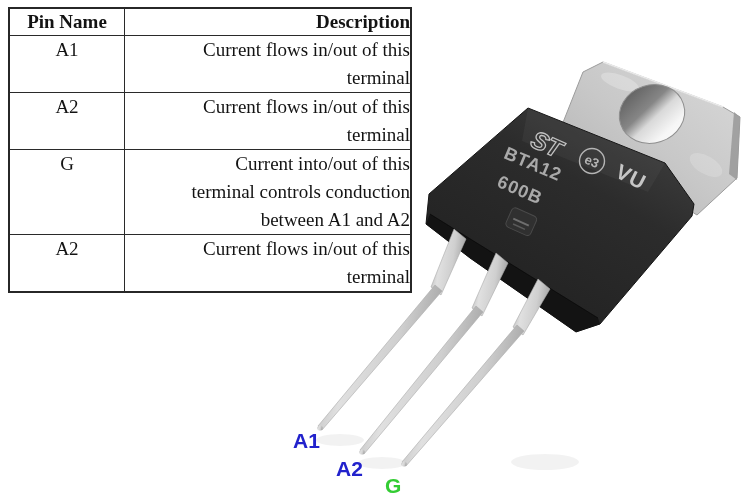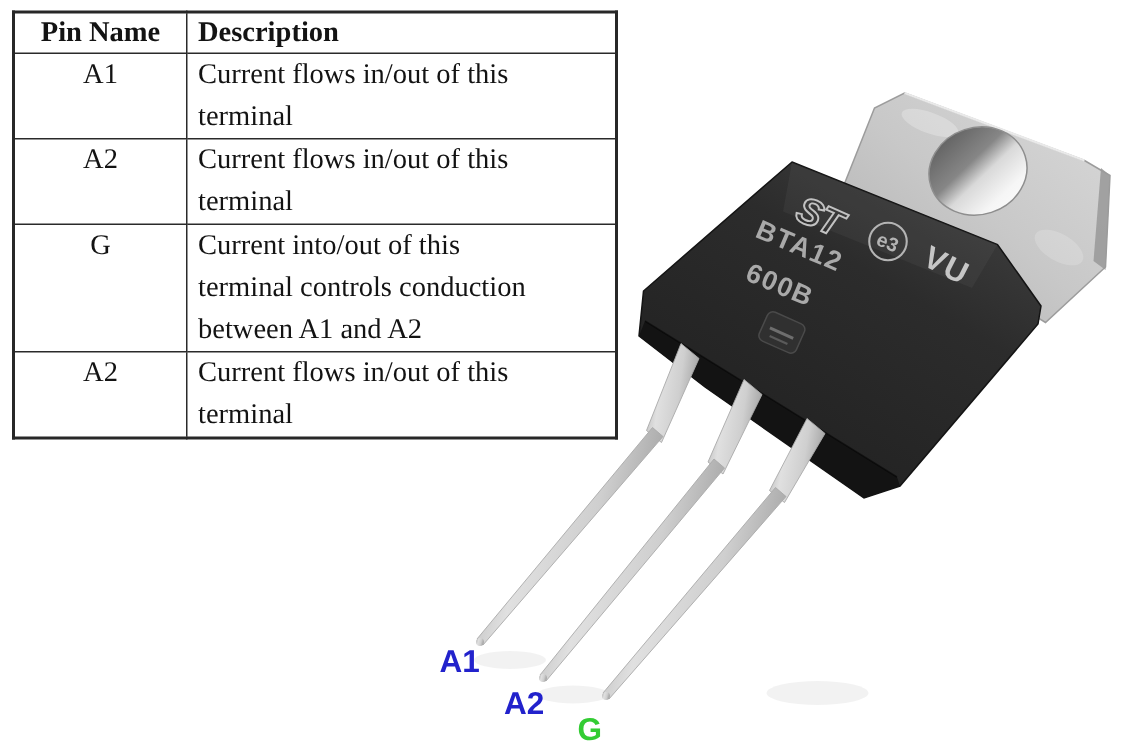--- a/index.html
+++ b/index.html
@@ -4,21 +4,21 @@
 <style>
   html,body{margin:0;padding:0;background:#fff;}
   .stage{position:relative;width:750px;height:500px;background:#ffffff;overflow:hidden;
          font-family:"Liberation Serif",serif;}
   .pin-table{position:absolute;left:8px;top:7px;width:404px;border-collapse:collapse;
              table-layout:fixed;border:2px solid #272727;}
   .pin-table th,.pin-table td{border:1.6px solid #2a2a2a;font-size:19px;line-height:28px;
              color:#131313;vertical-align:top;padding:0;background:#fff;}
   .pin-table th{height:26px;line-height:25px;font-weight:bold;}
   .col-pin{width:114px;text-align:center;margin-left:32px;}
-  th.col-desc,td.col-desc{text-align:left;padding-left:7px;}
+  th.col-desc,td.col-desc{text-align:right;padding-left:25px;}
   svg{position:absolute;left:0;top:0;}
   .mark{font-family:"Liberation Sans",sans-serif;font-weight:bold;}
   .pin-label{font-family:"Liberation Sans",sans-serif;font-weight:bold;font-size:21px;}
 </style>
 </head>
 <body>
 
 <div class="stage">
 
   <table class="pin-table">

